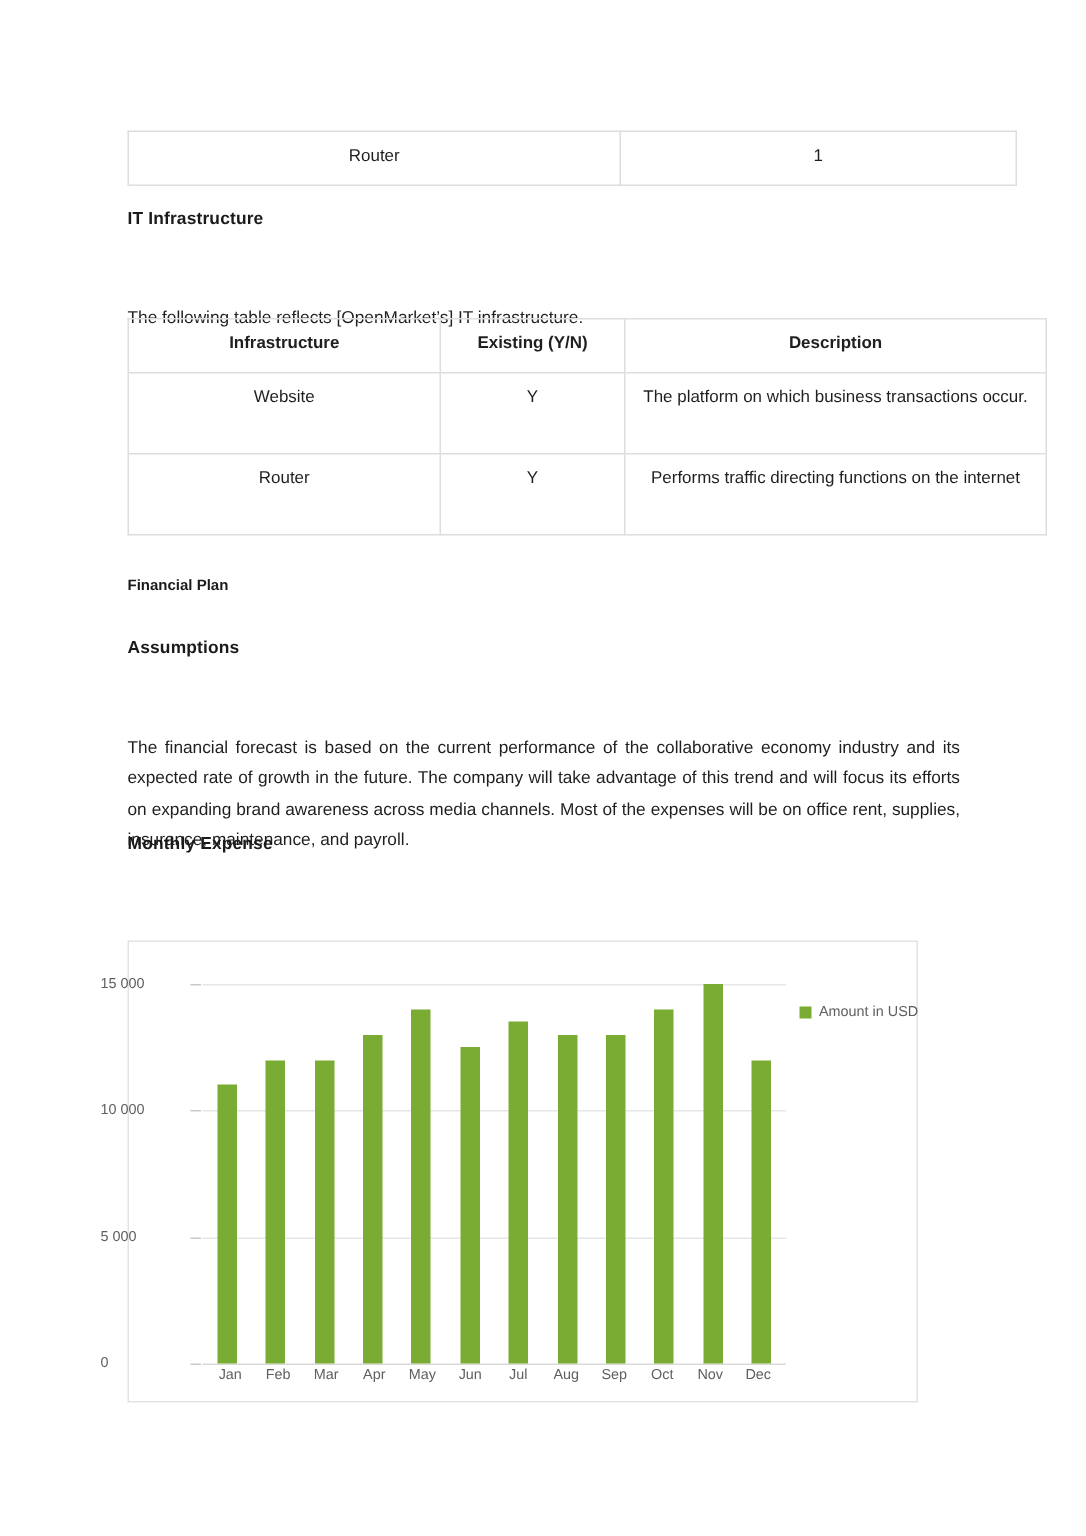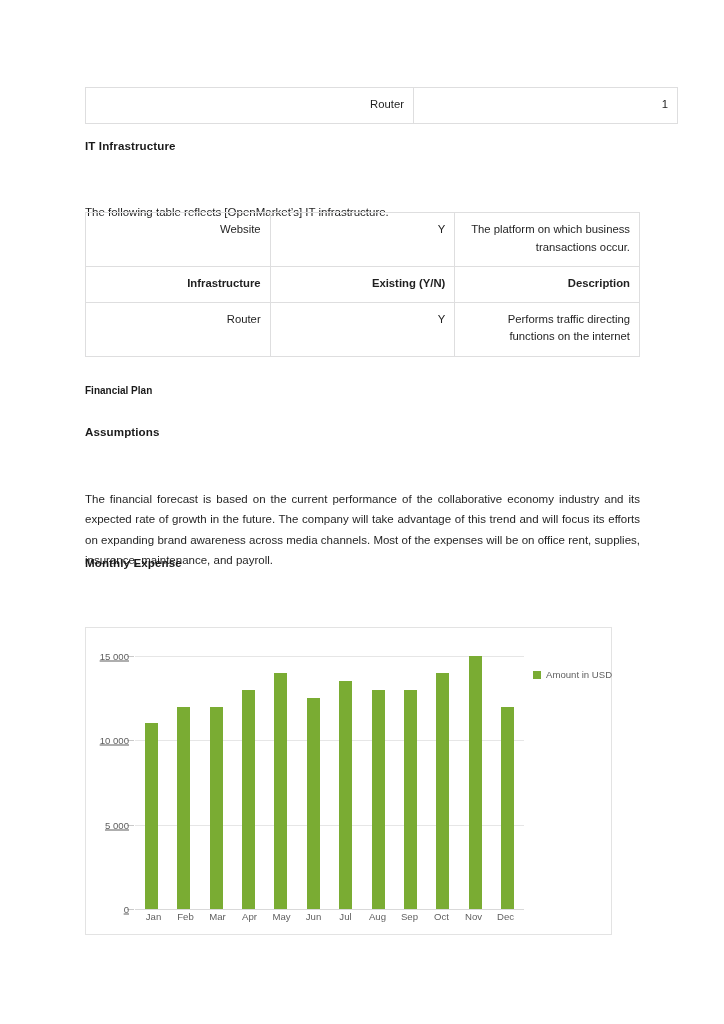--- a/index.html
+++ b/index.html
@@ -29,21 +29,21 @@
     width: 555px;
     border-collapse: collapse;
     table-layout: fixed;
   }
   table.doc-table td, table.doc-table th {
     border: 1px solid #dededf;
     padding: 8px 9px 9px 9px;
     font-size: 11.3px;
     line-height: 1.55;
     vertical-align: top;
-    text-align: right;
+    text-align: center;
     font-weight: normal;
     color: #1f1f1f;
   }
   table.doc-table th, td.hdr {
     font-weight: bold;
   }
   td.center { text-align: center; }
 
   .tbl-top { position: absolute; left: 85px; top: 87px; }
   .tbl-top td { height: 16px; }
@@ -100,26 +100,24 @@
     left: 0;
     width: 389px;
     height: 1px;
     background: #e6e6e6;
   }
   .gridline.zero { background: #d9d9d9; }
   .ylabel {
     position: absolute;
     right: 395px;
     width: 62px;
-    text-align: right;
     font-size: 9.6px;
     color: #5f5f5f;
     transform: translateY(-50%);
     white-space: nowrap;
-    text-decoration: underline;
   }
   .tickdash {
     position: absolute;
     width: 7px;
     height: 1px;
     background: #c9c9c9;
     left: -8px;
   }
   .bars {
     position: absolute;
@@ -190,28 +188,28 @@
     </tr>
   </tbody>
     </table>
 
   <div class="h-bold" style="left:85px; top:139px;">IT Infrastructure</div>
   <div class="para" style="left:85px; top:174px;">The following table reflects [OpenMarket’s] IT infrastructure.</div>
 
   <table class="doc-table tbl-infra">
     <tbody>
         <tr>
+      <th style="width:189px">Infrastructure</th>
+      <th class="center" style="width:104px">Existing (Y/N)</th>
+      <th style="width:262px">Description</th>
+    </tr>
+    <tr>
       <td style="height:36px">Website</td>
       <td class="center">Y</td>
       <td>The platform on which business transactions occur.</td>
-    </tr>
-    <tr>
-      <th style="width:189px">Infrastructure</th>
-      <th class="center" style="width:104px">Existing (Y/N)</th>
-      <th style="width:262px">Description</th>
     </tr>
     <tr>
       <td style="height:36px">Router</td>
       <td class="center">Y</td>
       <td>Performs traffic directing functions on the internet</td>
     </tr>
   </tbody>
     </table>
 
   <div class="h-section" style="left:85px; top:385px;">Financial Plan</div>

